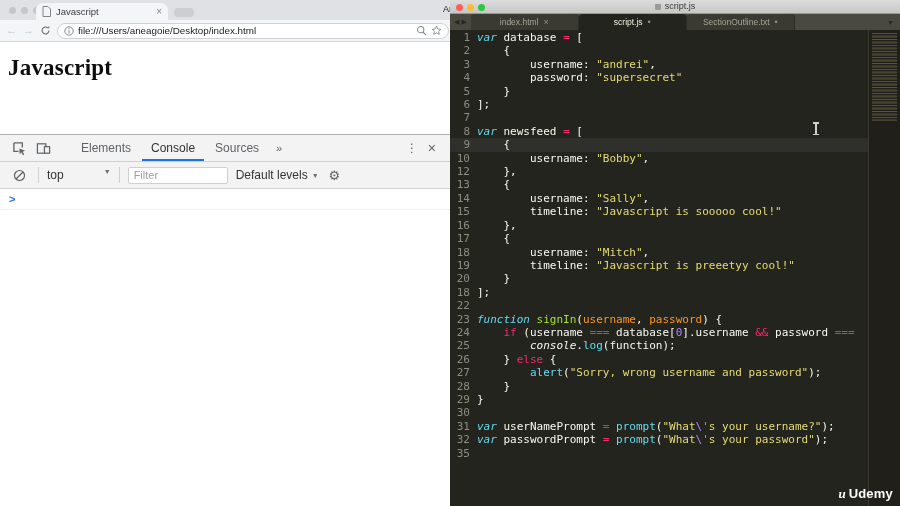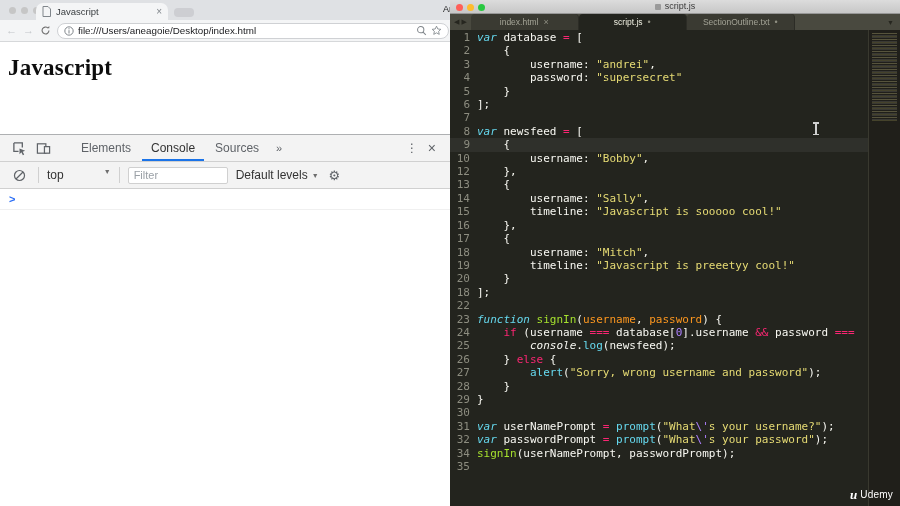--- a/index.html
+++ b/index.html
@@ -94,21 +94,21 @@
     background:
       repeating-linear-gradient(180deg, rgba(230,219,116,.35) 0 1px, transparent 1px 3px),
       repeating-linear-gradient(180deg, rgba(248,248,242,.22) 0 1px, transparent 1px 2px);
     opacity:.55;}
   .ibeam{position:absolute;width:1.5px;height:11px;background:#cfcfcf;}
   .ibeam::before,.ibeam::after{content:"";position:absolute;left:-2.5px;width:6.5px;height:1.5px;background:#cfcfcf;}
   .ibeam::before{top:-1px;} .ibeam::after{bottom:-1px;}
 
   .watermark{position:absolute;right:7px;bottom:5px;display:flex;align-items:center;gap:3px;color:#fff;}
   .watermark .u-mark{font-family:"Liberation Serif",serif;font-style:italic;font-weight:bold;font-size:13px;line-height:1;}
-  .watermark .u-text{font-size:10px;font-weight:normal;letter-spacing:.2px;}
+  .watermark .u-text{font-size:13px;font-weight:bold;letter-spacing:.2px;}
 
   svg{display:block;}
 </style>
 </head>
 <body>
 
 <div class="screen">
 
   <div class="browser">
 
@@ -261,29 +261,28 @@
         <div class="code-line"><span class="ln">15</span><span class="lc"><span class="tok-p">        timeline: </span><span class="tok-s">"Javascript is sooooo cool!"</span></span></div>
         <div class="code-line"><span class="ln">16</span><span class="lc"><span class="tok-p">    },</span></span></div>
         <div class="code-line"><span class="ln">17</span><span class="lc"><span class="tok-p">    {</span></span></div>
         <div class="code-line"><span class="ln">18</span><span class="lc"><span class="tok-p">        username: </span><span class="tok-s">"Mitch"</span><span class="tok-p">,</span></span></div>
         <div class="code-line"><span class="ln">19</span><span class="lc"><span class="tok-p">        timeline: </span><span class="tok-s">"Javascript is preeetyy cool!"</span></span></div>
         <div class="code-line"><span class="ln">20</span><span class="lc"><span class="tok-p">    }</span></span></div>
         <div class="code-line"><span class="ln">18</span><span class="lc"><span class="tok-p">];</span></span></div>
         <div class="code-line"><span class="ln">22</span><span class="lc"></span></div>
         <div class="code-line"><span class="ln">23</span><span class="lc"><span class="tok-k">function</span><span class="tok-p"> </span><span class="tok-fn">signIn</span><span class="tok-p">(</span><span class="tok-pr">username</span><span class="tok-p">, </span><span class="tok-pr">password</span><span class="tok-p">) {</span></span></div>
         <div class="code-line"><span class="ln">24</span><span class="lc"><span class="tok-p">    </span><span class="tok-o">if</span><span class="tok-p"> (username </span><span class="tok-o">===</span><span class="tok-p"> database[</span><span class="tok-n">0</span><span class="tok-p">].username </span><span class="tok-o">&amp;&amp;</span><span class="tok-p"> password </span><span class="tok-o">===</span></span></div>
-        <div class="code-line"><span class="ln">25</span><span class="lc"><span class="tok-p">        </span><span class="tok-it">console</span><span class="tok-p">.</span><span class="tok-su">log</span><span class="tok-p">(newsfeed);</span></span></div>
+        <div class="code-line"><span class="ln">25</span><span class="lc"><span class="tok-p">        </span><span class="tok-it">console</span><span class="tok-p">.</span><span class="tok-su">log</span><span class="tok-p">(function);</span></span></div>
         <div class="code-line"><span class="ln">26</span><span class="lc"><span class="tok-p">    } </span><span class="tok-o">else</span><span class="tok-p"> {</span></span></div>
         <div class="code-line"><span class="ln">27</span><span class="lc"><span class="tok-p">        </span><span class="tok-su">alert</span><span class="tok-p">(</span><span class="tok-s">"Sorry, wrong username and password"</span><span class="tok-p">);</span></span></div>
         <div class="code-line"><span class="ln">28</span><span class="lc"><span class="tok-p">    }</span></span></div>
         <div class="code-line"><span class="ln">29</span><span class="lc"><span class="tok-p">}</span></span></div>
         <div class="code-line"><span class="ln">30</span><span class="lc"></span></div>
         <div class="code-line"><span class="ln">31</span><span class="lc"><span class="tok-k">var</span><span class="tok-p"> userNamePrompt </span><span class="tok-o">=</span><span class="tok-p"> </span><span class="tok-su">prompt</span><span class="tok-p">(</span><span class="tok-s">"What</span><span class="tok-e">\'</span><span class="tok-s">s your username?"</span><span class="tok-p">);</span></span></div>
         <div class="code-line"><span class="ln">32</span><span class="lc"><span class="tok-k">var</span><span class="tok-p"> passwordPrompt </span><span class="tok-o">=</span><span class="tok-p"> </span><span class="tok-su">prompt</span><span class="tok-p">(</span><span class="tok-s">"What</span><span class="tok-e">\'</span><span class="tok-s">s your password"</span><span class="tok-p">);</span></span></div>
-        <div class="code-line"><span class="ln">34</span><span class="lc"><span class="tok-fn">signIn</span><span class="tok-p">(userNamePrompt, passwordPrompt);</span></span></div>
         <div class="code-line"><span class="ln">35</span><span class="lc"></span></div>
       </div>
 
     <div class="e-rightcol">
       <div class="minimap"></div>
     </div>
 
     <div class="ibeam" style="left:365px;top:123px;"></div>
 
     <div class="watermark">

